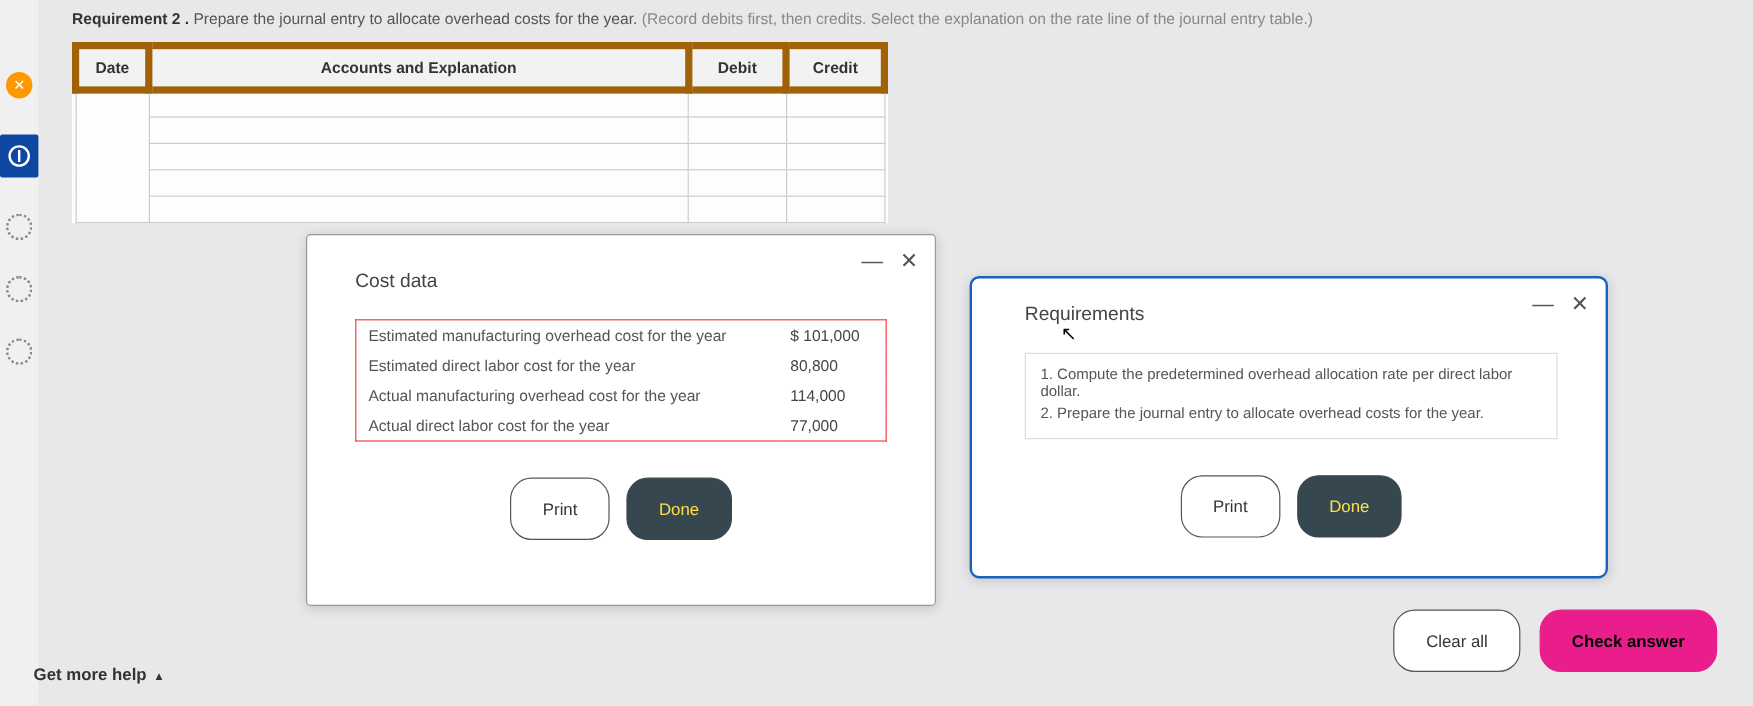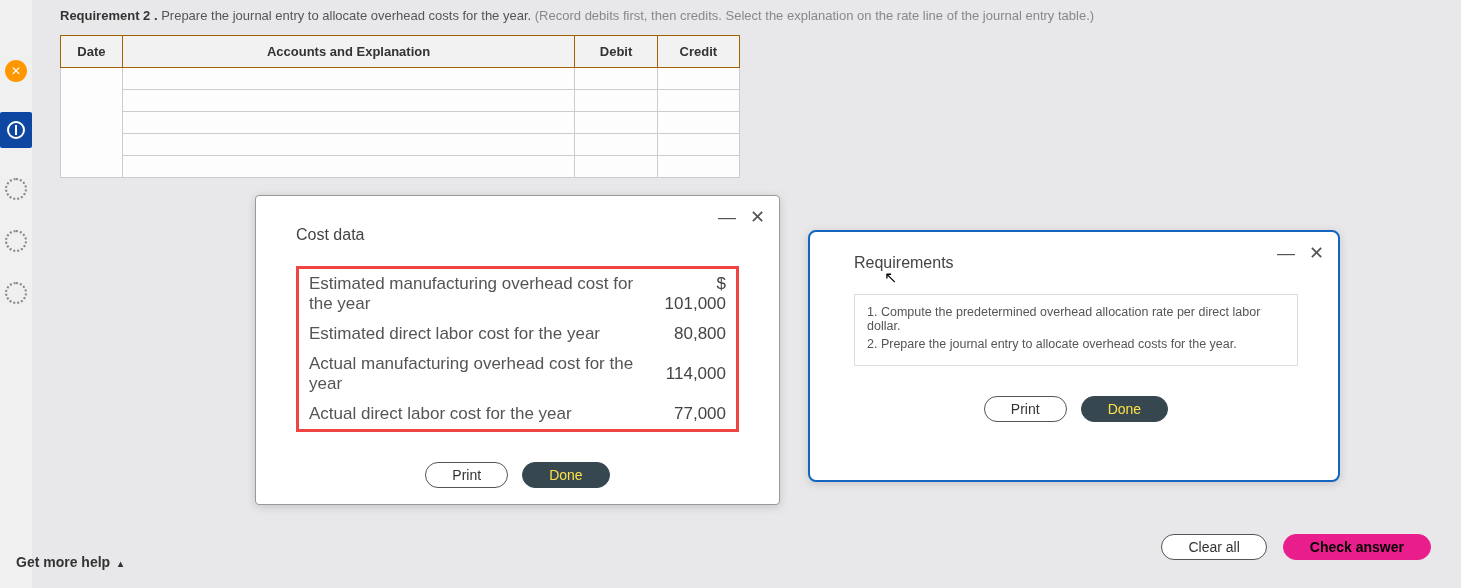--- a/index.html
+++ b/index.html
@@ -50,21 +50,21 @@
   .req-text b { color: #333; }
   .req-text .hint { color: #888; }
   .journal-table {
     margin-top: 12px;
     border-collapse: collapse;
     width: 680px;
     background: #fff;
   }
   .journal-table th {
     background: #f2f2f2;
-    border: 1px solid #a16207;
+    border: 6px solid #a16207;
     font-size: 13px;
     font-weight: bold;
     padding: 8px 6px;
     color: #333;
   }
   .journal-table td {
     border: 1px solid #ccc;
     height: 22px;
     padding: 2px 4px;
     font-size: 13px;
@@ -98,46 +98,46 @@
     border-radius: 8px;
   }
   .popup-title { font-size: 16px; color: #444; font-weight: 400; margin-bottom: 22px; }
   .popup-controls {
     position: absolute; top: 12px; right: 14px;
     display:flex; gap:14px; color:#555; font-size:18px;
   }
   .popup-controls span { cursor:pointer; line-height:1; }
   .cost-table {
     width: 100%;
-    border: 3px solid #ef4444;
+    border: 1px solid #ef4444;
     border-collapse: collapse;
-    font-size: 17px;
+    font-size: 13px;
   }
   .cost-table td { padding: 5px 10px; color:#555; }
-  .cost-table td.val { text-align: right; width: 90px; color:#444; }
+  .cost-table td.val { text-align: left; width: 90px; color:#444; }
   .req-list { font-size: 12.5px; color:#555; border:1px solid #ddd; padding:10px 12px; }
   .req-list li { margin-bottom: 4px; list-style-position: inside; }
   .btn-row { display:flex; justify-content:center; gap:14px; margin-top: 30px; }
   .btn {
-    padding: 4px 26px;
+    padding: 17px 26px;
     border-radius: 18px;
     font-size: 14px;
     cursor: pointer;
     border: 1px solid #555;
     background: #fff;
     color:#333;
   }
   .btn.primary { background:#37474f; color:#fde047; border-color:#37474f; }
   .footer-bar {
     position:absolute; right:30px; bottom:28px;
     display:flex; gap:16px; align-items:center;
   }
   .btn.pink { background:#e91e8c; border-color:#e91e8c; color:#000000; font-weight:bold; }
   .get-help {
-    position:absolute; left:16px; bottom:18px;
+    position:absolute; left:28px; bottom:18px;
     font-size:14px; font-weight:bold; color:#333;
   }
   .get-help .caret { font-size:10px; margin-left:4px; }
   .cursor-ptr{
     position:absolute; left:884px; top:268px; font-size:16px; color:#000; pointer-events:none;
   }
 </style>
 </head>
 <body>
 

